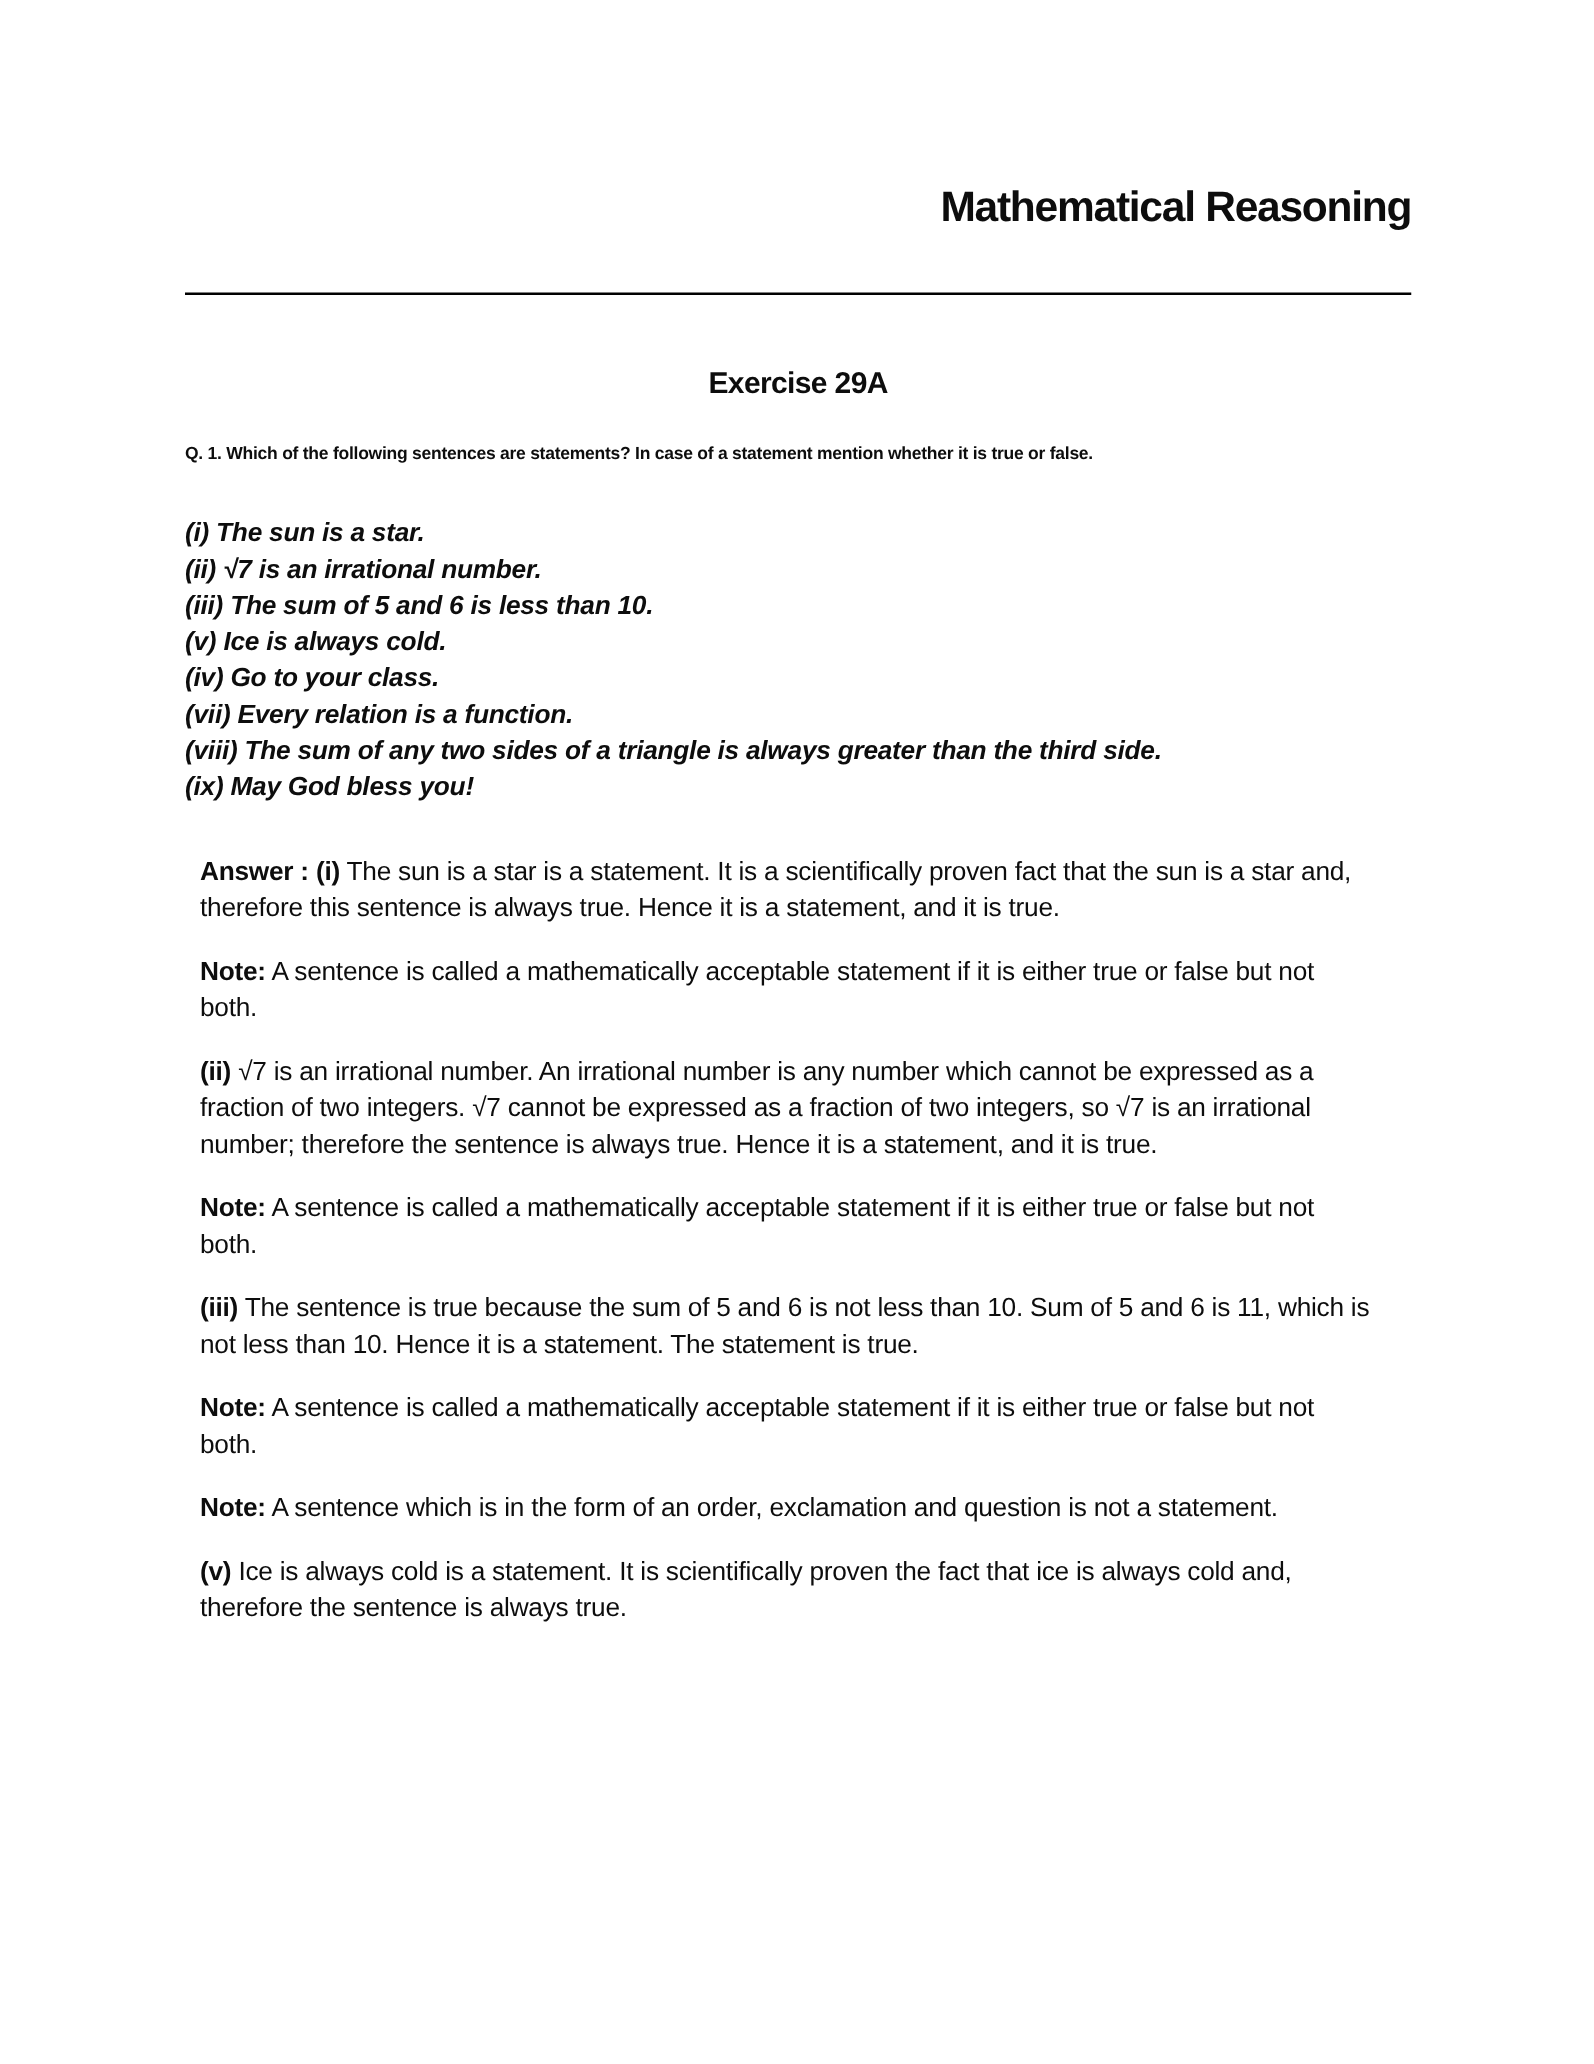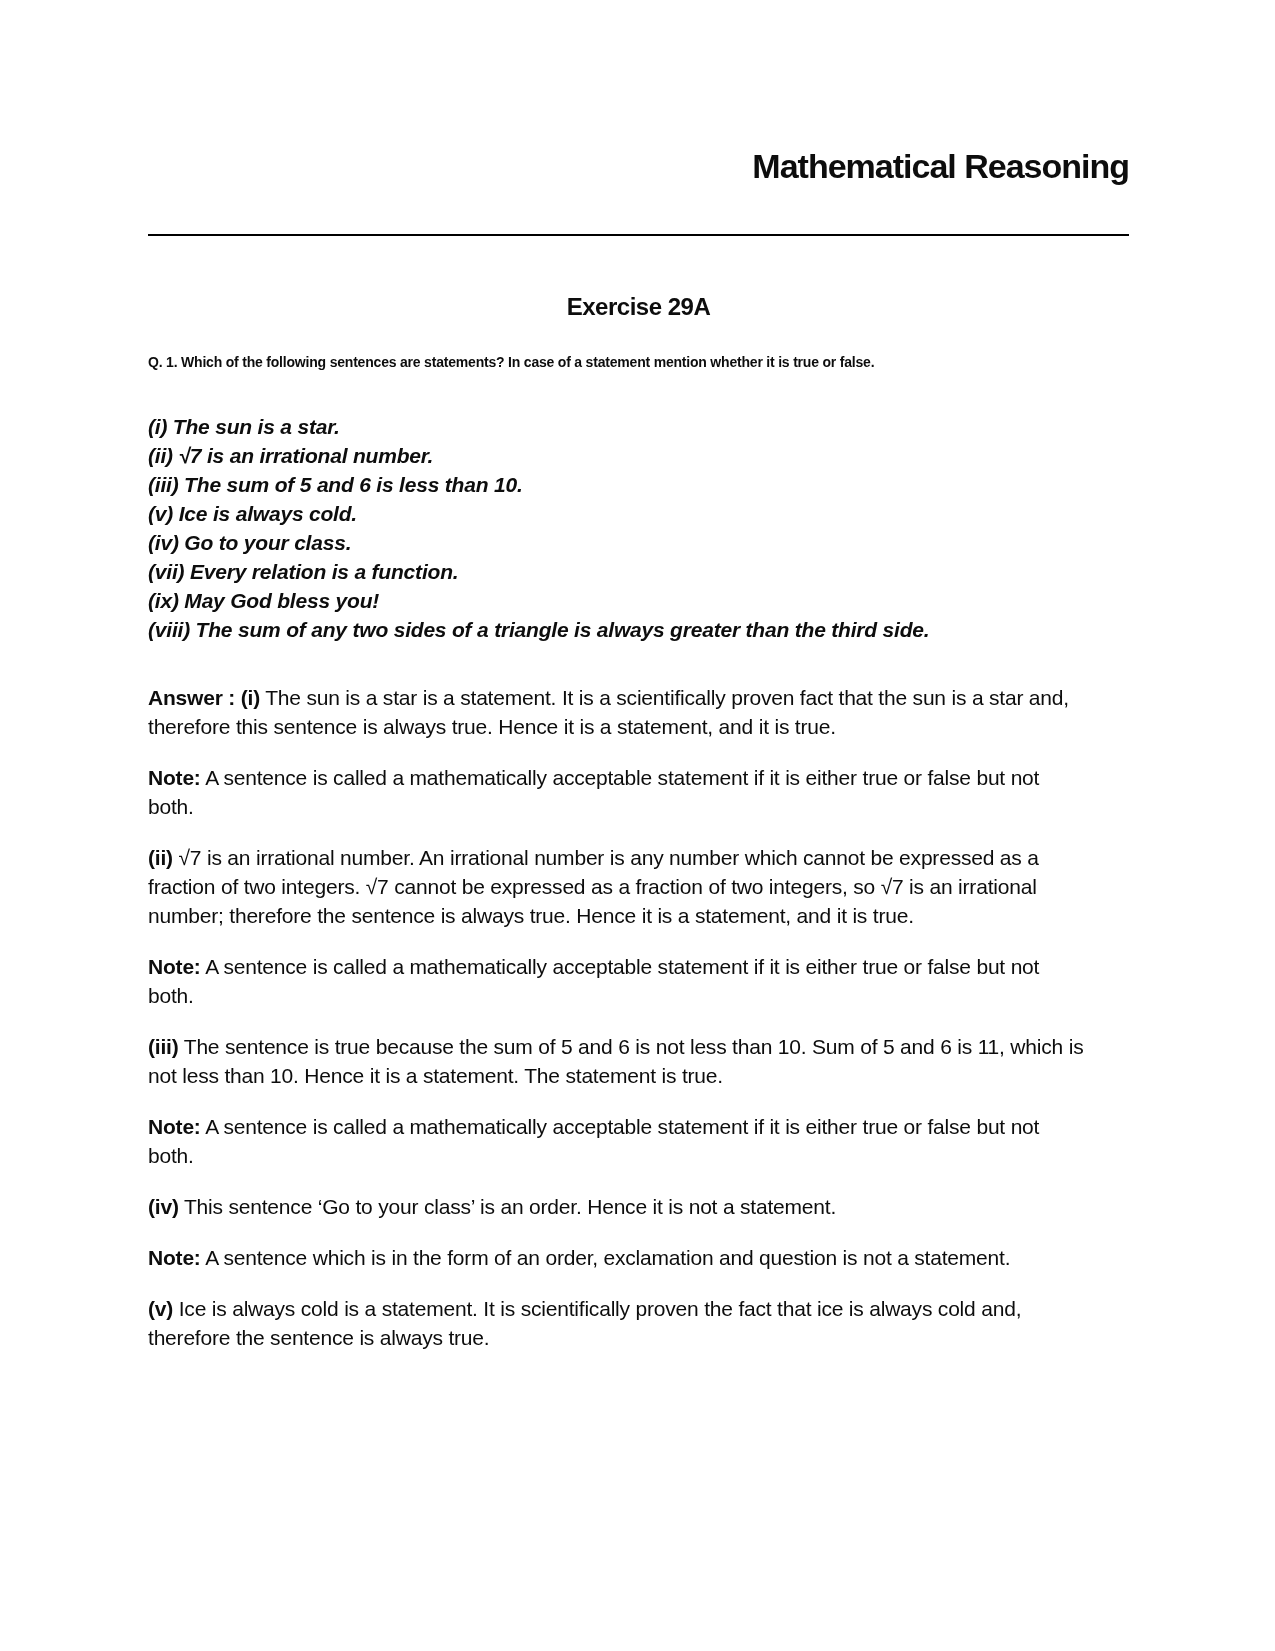--- a/index.html
+++ b/index.html
@@ -58,21 +58,21 @@
     line-height: 29px;
     font-weight: bold;
     letter-spacing: -0.2px;
     white-space: nowrap;
   }
   .question-item {
     display: block;
     font-style: italic;
   }
   .answers {
-    margin: 0;
+    margin: 12px;
   }
   .answer-paragraph {
     margin: 22px 0 0 0;
     max-width: 938px;
     font-size: 21px;
     line-height: 29px;
     letter-spacing: -0.2px;
   }
   .answer-paragraph.first {
     margin-top: 39px;
@@ -102,39 +102,38 @@
 
       <span class="question-item">(iii) The sum of 5 and 6 is less than 10.</span>
 
       <span class="question-item">(v) Ice is always cold.</span>
 
       <span class="question-item">(iv) Go to your class.</span>
 
 
       <span class="question-item">(vii) Every relation is a function.</span>
 
+      <span class="question-item">(viii) The sum of any two sides of a triangle is always greater than the third side.</span>
+
       <span class="question-item">(ix) May God bless you!</span>
-
-      <span class="question-item">(viii) The sum of any two sides of a triangle is always greater than the third side.</span>
     </div>
 
   <div class="answers">
 
       <p class="answer-paragraph first"><span class="answer-lead first">Answer : (i)</span> <span class="answer-body first">The sun is a star is a statement. It is a scientifically proven fact that the sun is a star and, therefore this sentence is always true. Hence it is a statement, and it is true.</span></p>
 
       <p class="answer-paragraph"><span class="answer-lead">Note:</span> <span class="answer-body">A sentence is called a mathematically acceptable statement if it is either true or false but not both.</span></p>
 
       <p class="answer-paragraph"><span class="answer-lead">(ii)</span> <span class="answer-body">√7 is an irrational number. An irrational number is any number which cannot be expressed as a fraction of two integers. √7 cannot be expressed as a fraction of two integers, so √7 is an irrational number; therefore the sentence is always true. Hence it is a statement, and it is true.</span></p>
 
       <p class="answer-paragraph"><span class="answer-lead">Note:</span> <span class="answer-body">A sentence is called a mathematically acceptable statement if it is either true or false but not both.</span></p>
 
       <p class="answer-paragraph"><span class="answer-lead">(iii)</span> <span class="answer-body">The sentence is true because the sum of 5 and 6 is not less than 10. Sum of 5 and 6 is 11, which is not less than 10. Hence it is a statement. The statement is true.</span></p>
 
       <p class="answer-paragraph"><span class="answer-lead">Note:</span> <span class="answer-body">A sentence is called a mathematically acceptable statement if it is either true or false but not both.</span></p>
 
-      <p class="answer-paragraph"><span class="answer-lead">(iv)</span> <span class="answer-body">This sentence ‘Go to your class’ is an order. Hence it is not a statement.</span></p>
 
       <p class="answer-paragraph"><span class="answer-lead">Note:</span> <span class="answer-body">A sentence which is in the form of an order, exclamation and question is not a statement.</span></p>
 
       <p class="answer-paragraph"><span class="answer-lead">(v)</span> <span class="answer-body">Ice is always cold is a statement. It is scientifically proven the fact that ice is always cold and, therefore the sentence is always true.</span></p>
     </div>
 
 </div>
 
 </body></html>

